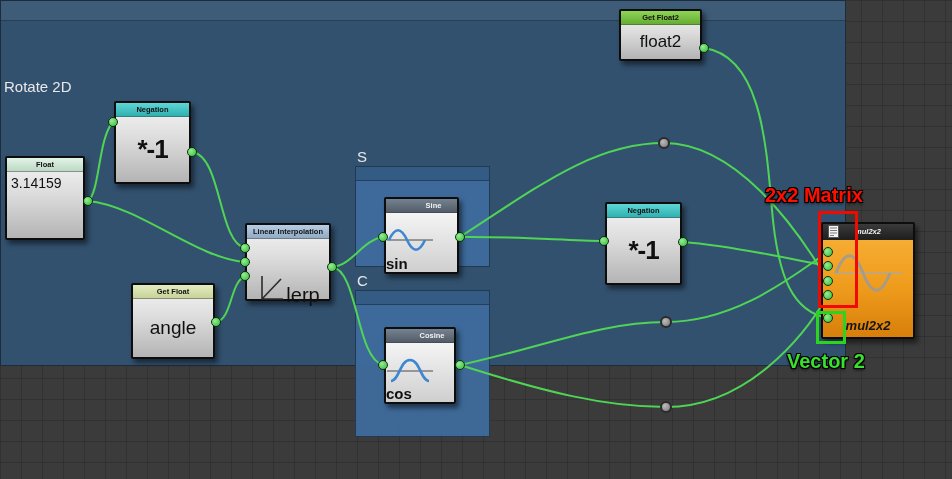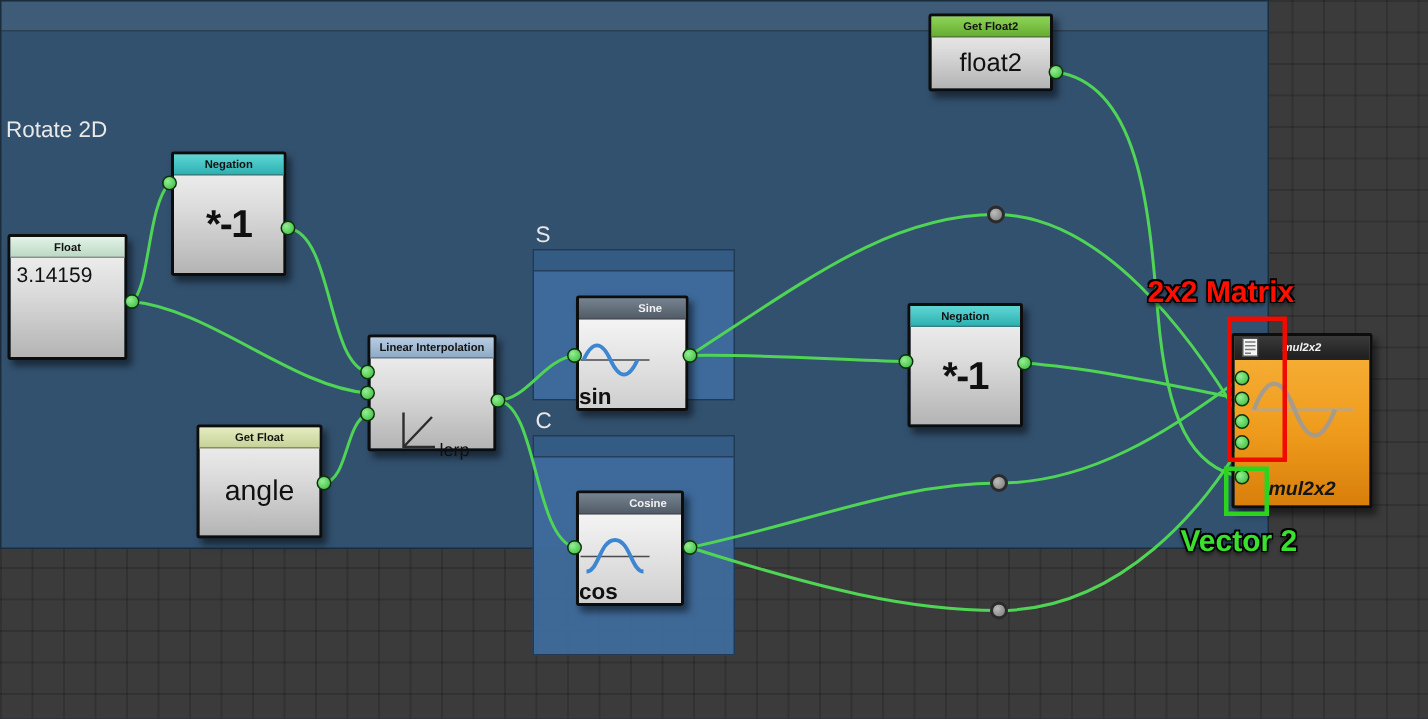--- a/index.html
+++ b/index.html
@@ -43,21 +43,21 @@
   .hdr-trig{background:linear-gradient(#76828f,#525d69);color:#f2f2f2;padding-left:24px;}
   .hdr-getfloat2{background:linear-gradient(#8ed457,#66ad33);}
   .hdr-mul{background:linear-gradient(#3a3a3a,#1f1f1f);color:#f2f2f2;height:15px;}
 
   .val-topleft{position:absolute;left:4px;top:3px;font-size:14px;}
   .val-center{position:absolute;left:0;right:0;top:0;bottom:0;display:flex;align-items:center;justify-content:center;font-size:19px;}
   .val-big{position:absolute;left:0;right:0;top:0;bottom:0;display:flex;align-items:center;justify-content:center;font-size:26px;font-weight:bold;letter-spacing:-1px;}
   .trig-body{display:flex;flex-direction:column;align-items:flex-start;justify-content:center;height:100%;}
   .trig-label{font-size:15px;font-weight:bold;margin-top:-2px;}
   .lerp-body{display:flex;align-items:flex-end;justify-content:center;gap:2px;height:100%;padding-bottom:6px;box-sizing:border-box;}
-  .lerp-label{font-size:12px;}
+  .lerp-label{font-size:20px;}
 
   #node-mul{background:linear-gradient(180deg,#f7b23a 0%,#ef9c1d 55%,#d87f0b 100%);font-style:italic;}
   #node-mul .node-body{height:calc(100% - 16px);}
   .mul-wave{position:absolute;left:50%;top:10px;transform:translateX(-50%);opacity:0.85;}
   .mul-label{position:absolute;left:0;right:0;bottom:4px;text-align:center;font-size:13px;font-weight:bold;color:#151515;}
   .doc-icon{position:absolute;left:5px;top:1px;}
 
   .port{position:absolute;z-index:14;width:10px;height:10px;border-radius:50%;box-sizing:border-box;
     background:radial-gradient(circle at 35% 35%, #93ef93, #36b836);border:1px solid #0d330d;}
   .reroute{position:absolute;z-index:14;width:12px;height:12px;border-radius:50%;box-sizing:border-box;

